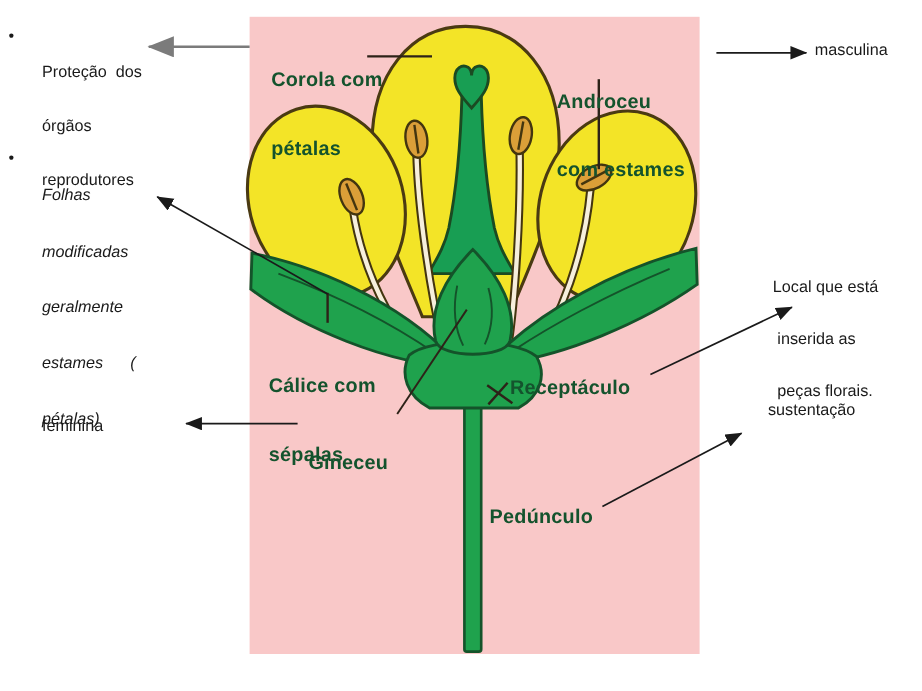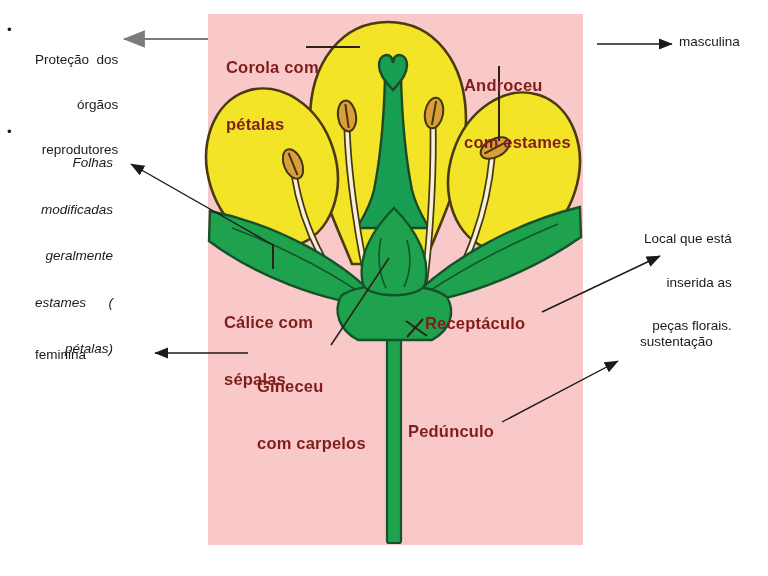--- a/index.html
+++ b/index.html
@@ -3,24 +3,24 @@
 <meta charset="utf-8">
 <style>
   html,body{margin:0;padding:0;background:#ffffff;}
   .canvas{
     position:relative;width:768px;height:576px;background:#ffffff;
     font-family:"Liberation Sans",sans-serif;overflow:hidden;
   }
   .art{position:absolute;left:0;top:0;}
   .label{position:absolute;white-space:pre;}
   .dlabel{
-    font-weight:bold;font-size:16.5px;line-height:19px;color:#7f1d1d;
+    font-weight:bold;font-size:16.5px;line-height:19px;color:#14532d;
     letter-spacing:0.2px;
   }
-  .note{font-size:13.5px;line-height:15px;color:#1a1a1a;text-align:right;}
+  .note{font-size:13.5px;line-height:15px;color:#1a1a1a;}
   .note.tall{line-height:15.5px;font-style:italic;}
   .note.mid{line-height:14.5px;}
   .bullet{font-size:13.5px;line-height:15px;color:#1a1a1a;}
 </style>
 </head>
 <body>
 
 <div class="canvas">
 
   <svg class="art" width="768" height="576" viewBox="0 0 768 576">
@@ -144,20 +144,19 @@
     <div>com estames</div>
   </div>
 
   <div class="label dlabel" style="left:224px;top:275px">
     <div>Cálice com</div>
     <div>sépalas</div>
   </div>
 
   <div class="label dlabel" style="left:257px;top:339px">
     <div>Gineceu</div>
-    <div>com carpelos</div>
   </div>
 
   <div class="label dlabel" style="left:425px;top:314px">Receptáculo</div>
 
   <div class="label dlabel" style="left:408px;top:422px">Pedúnculo</div>
 
 </div>
 
 </body></html>

